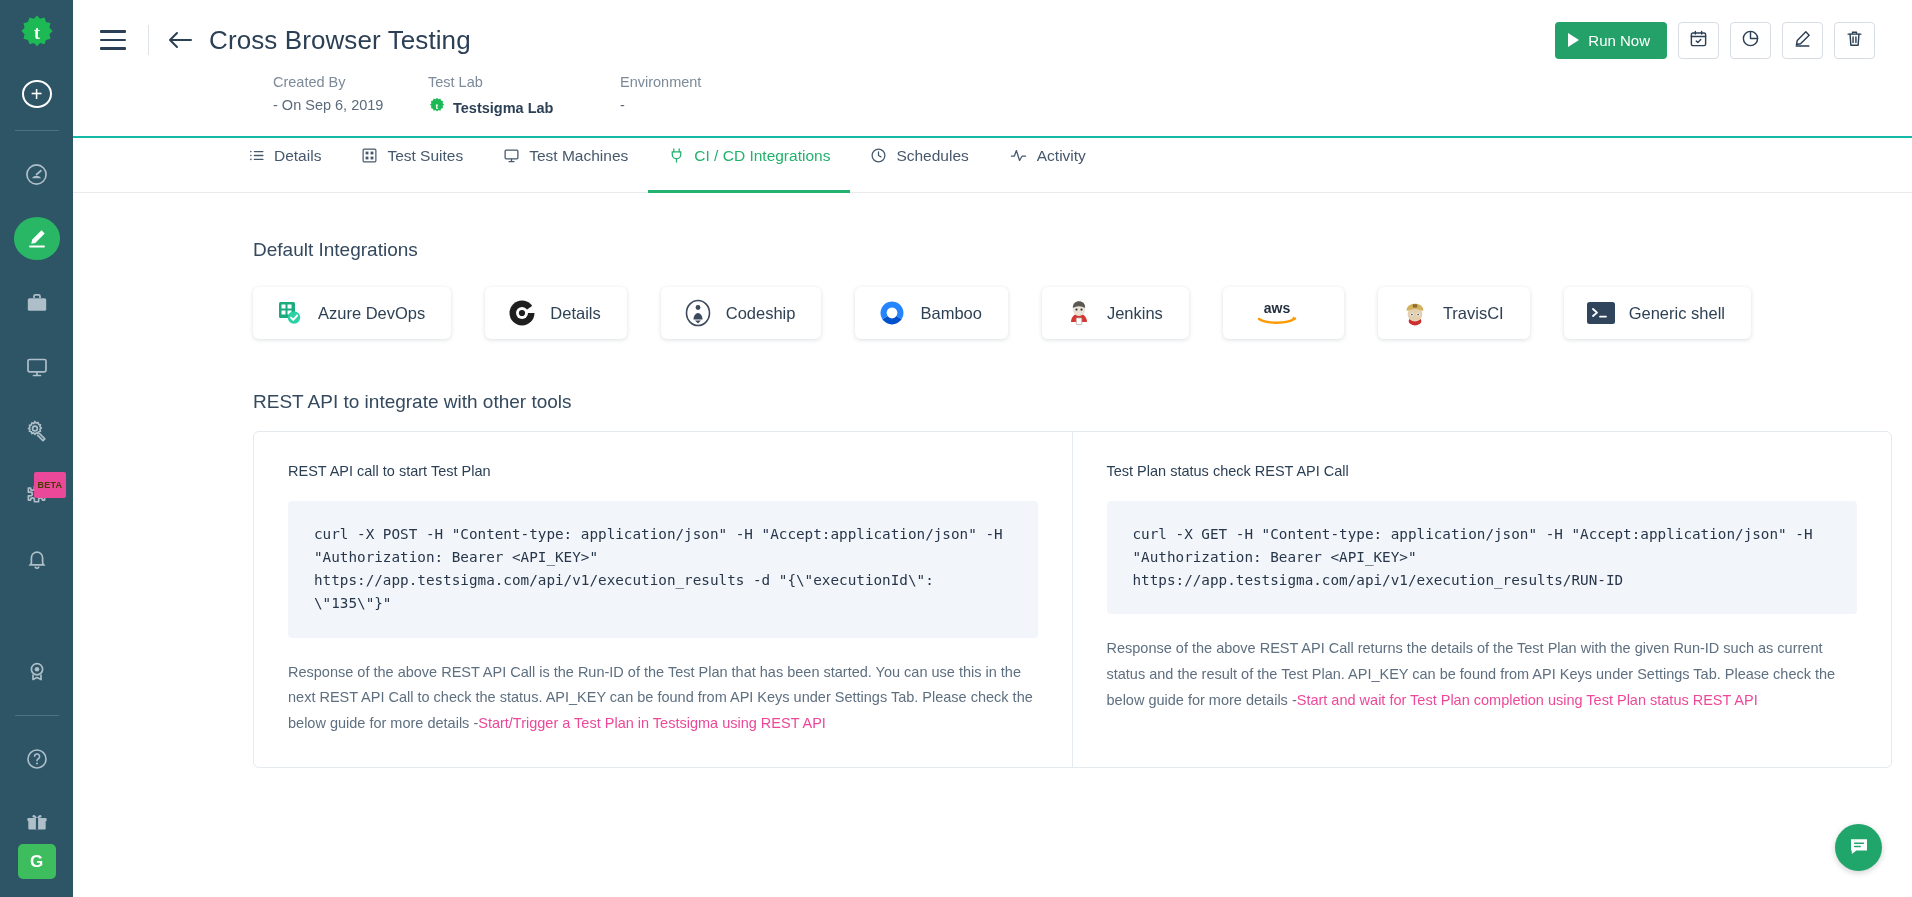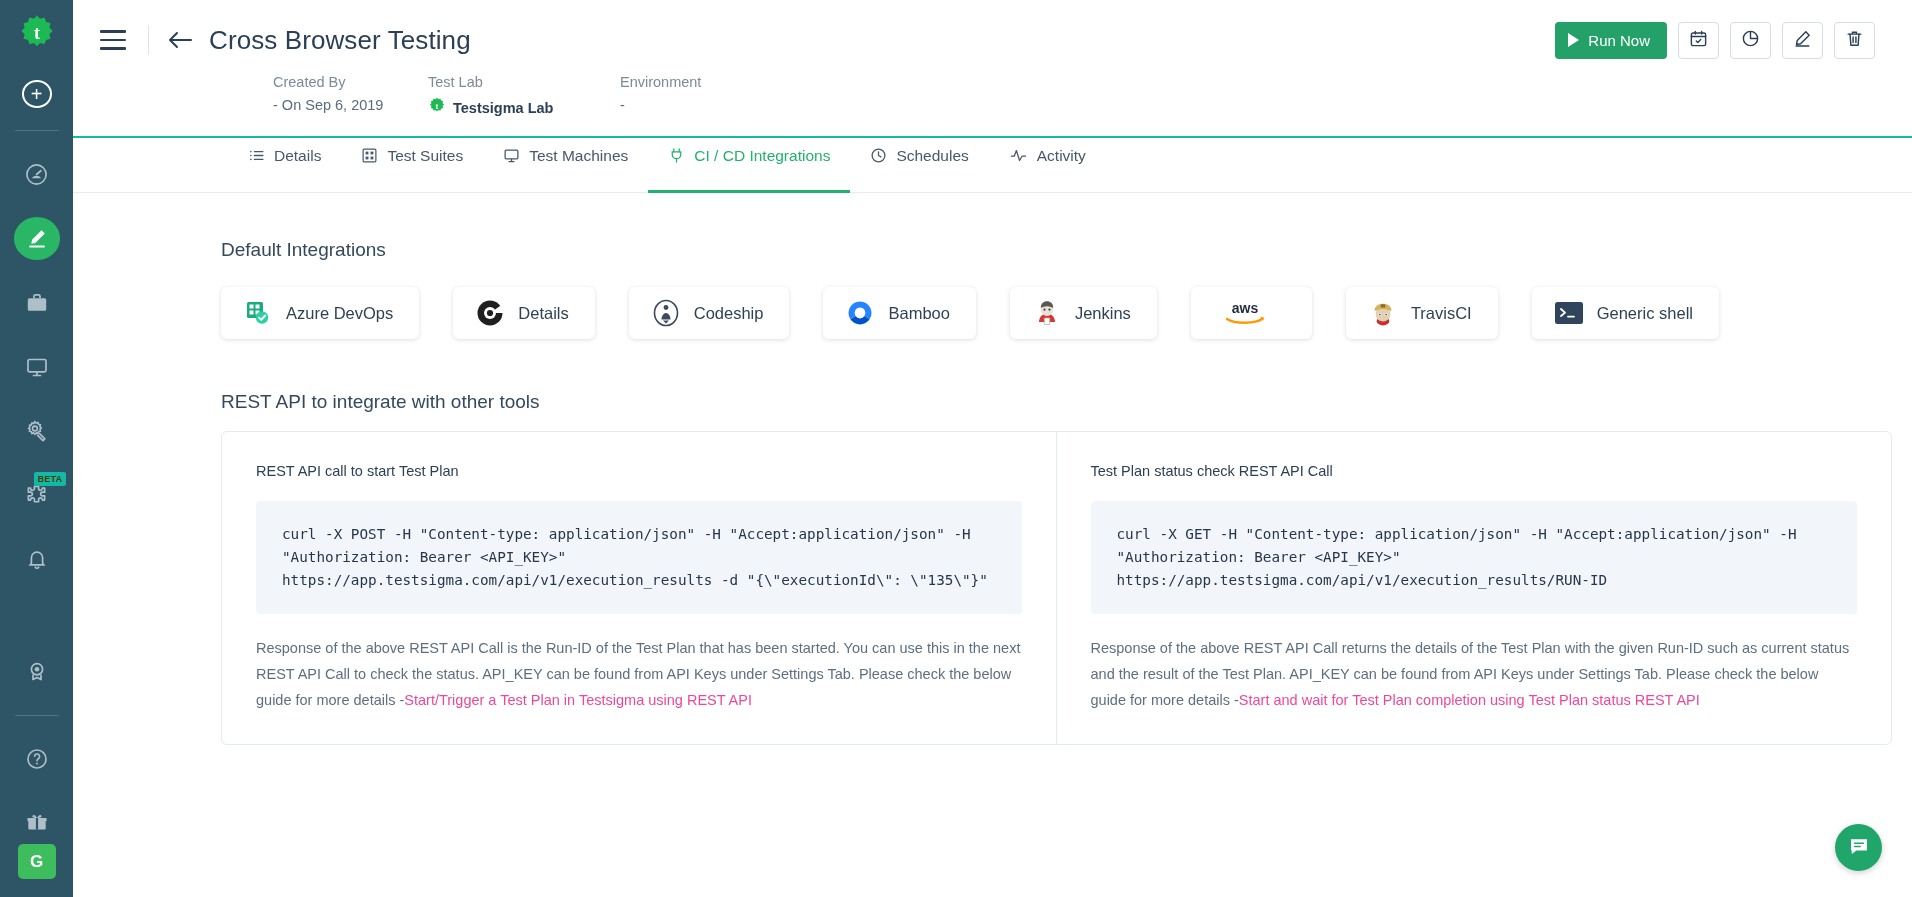--- a/index.html
+++ b/index.html
@@ -37,23 +37,23 @@
     width: 46px; height: 46px; margin-top: 22px;
     display: flex; align-items: center; justify-content: center;
     position: relative; cursor: pointer;
   }
   .rail-item svg { display: block; }
   .rail-item.active {
     background: #29b765; border-radius: 50%;
   }
   .rail-badge {
     position: absolute; top: -2px; left: 20px;
-    background: #14b8a6; color: #463c00;
+    background: #ec4899; color: #463c00;
     font-size: 9px; font-weight: 700; letter-spacing: .2px;
-    padding: 2px 4px; border-radius: 2px;
+    padding: 8px 4px; border-radius: 2px;
   }
   .rail-spacer { flex: 1 1 auto; }
   .rail-g {
     width: 38px; height: 38px; background: #3dbd5e; border-radius: 5px;
     display: flex; align-items: center; justify-content: center;
     color: #fff; font-size: 17px; font-weight: 700;
     margin-bottom: 18px; cursor: pointer;
   }
 
   
@@ -105,21 +105,21 @@
     border-bottom: 1px solid #e7ebee; height: 55px; flex: 0 0 auto;
   }
   .tab {
     display: flex; align-items: flex-start; gap: 9px; padding: 8px 20px;
     font-size: 15.5px; color: #46586b; cursor: pointer;
     border-bottom: 3px solid transparent; position: relative; top: 1px;
   }
   .tab.active { color: #23b26d; border-bottom-color: #23b26d; }
 
   
-  .content { flex: 1 1 auto; padding: 46px 0 7px 148px; overflow: hidden; }
+  .content { flex: 1 1 auto; padding: 46px 0 7px 148px; overflow: hidden; margin-left: 32px; }
   .section-title { font-size: 19px; color: #34495e; font-weight: 400; margin-bottom: 26px; }
 
   .integrations { display: flex; gap: 34px; flex-wrap: nowrap; margin-bottom: 52px; padding-right: 20px;}
   .int-card {
     background: #fff; border-radius: 6px;
     box-shadow: 0 1px 4px rgba(40,60,80,.17);
     height: 52px; display: flex; align-items: center; gap: 13px;
     padding: 0 26px 0 22px; cursor: pointer; white-space: nowrap;
   }
   .int-label { font-size: 16.5px; color: #2f4255; }

